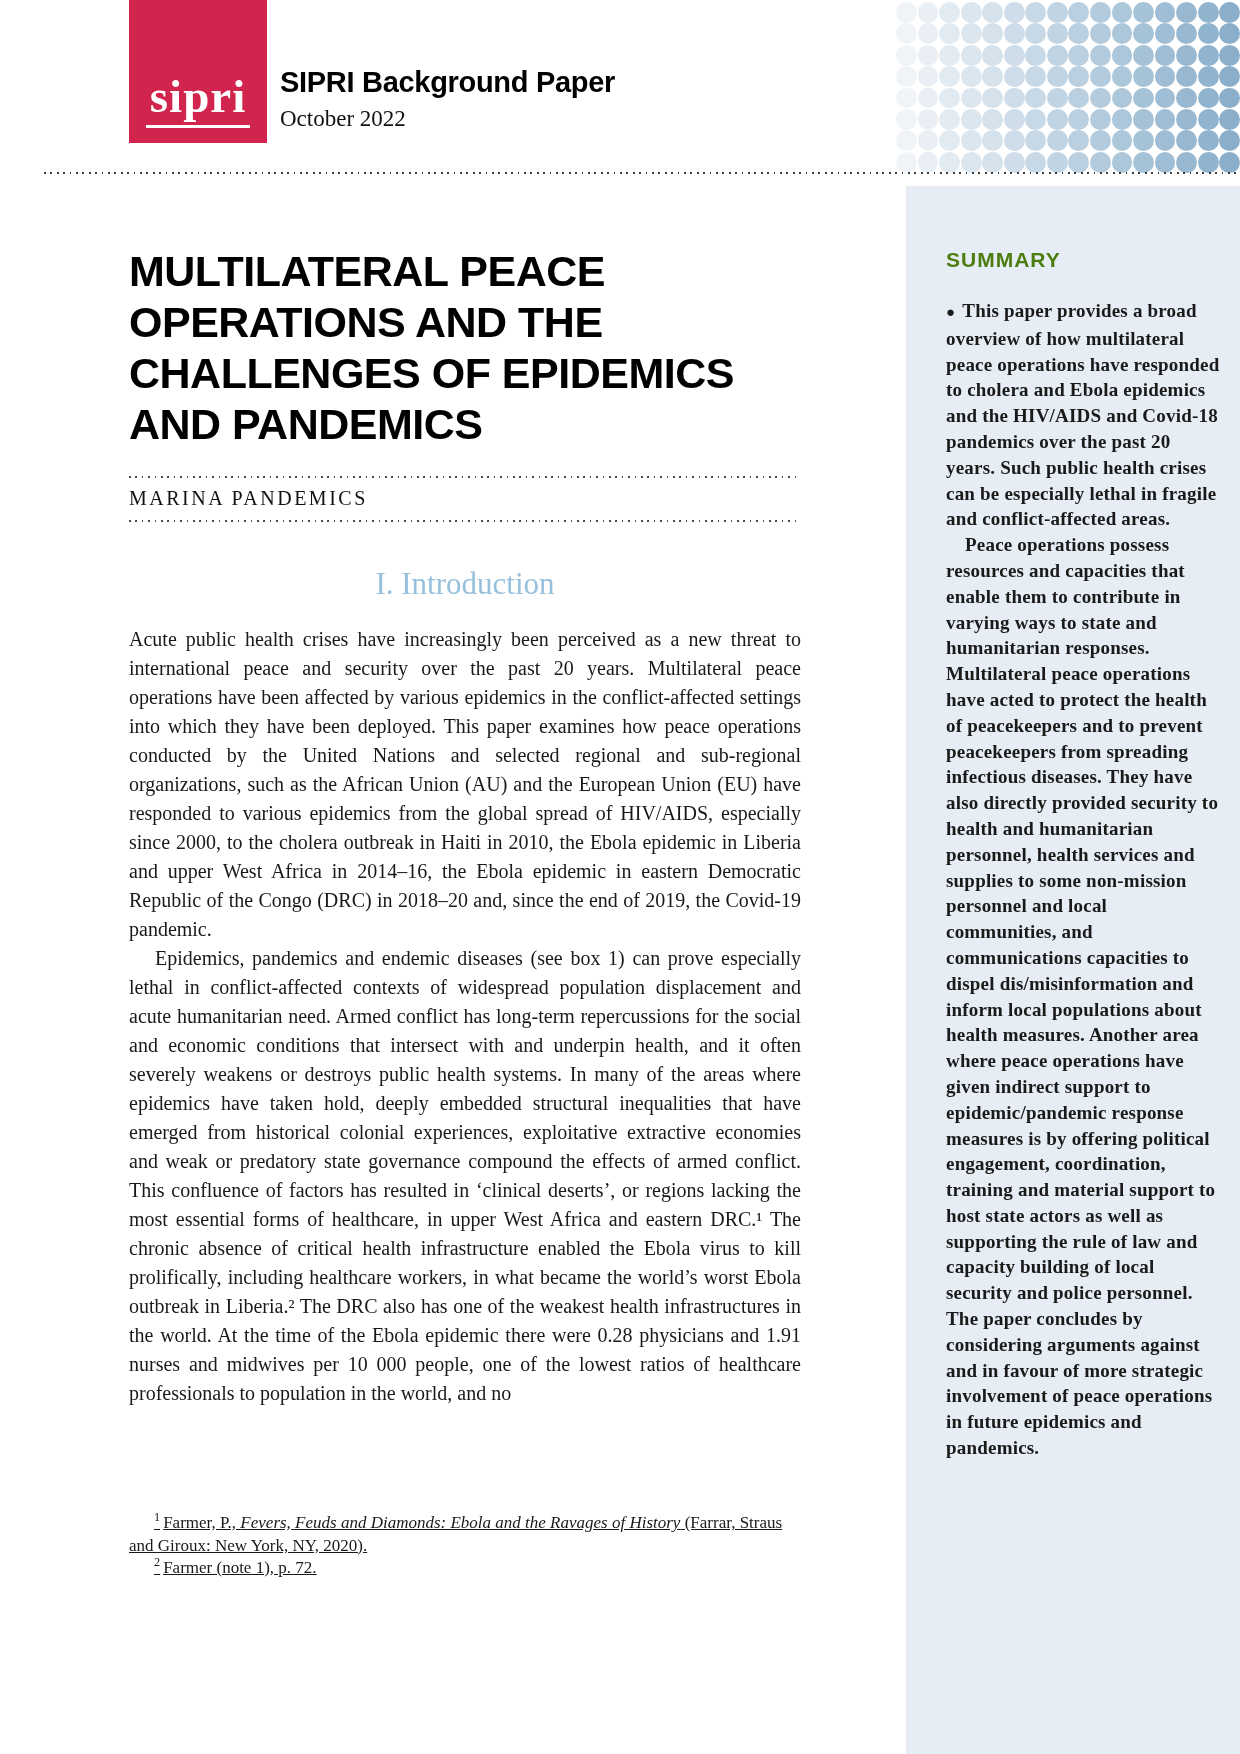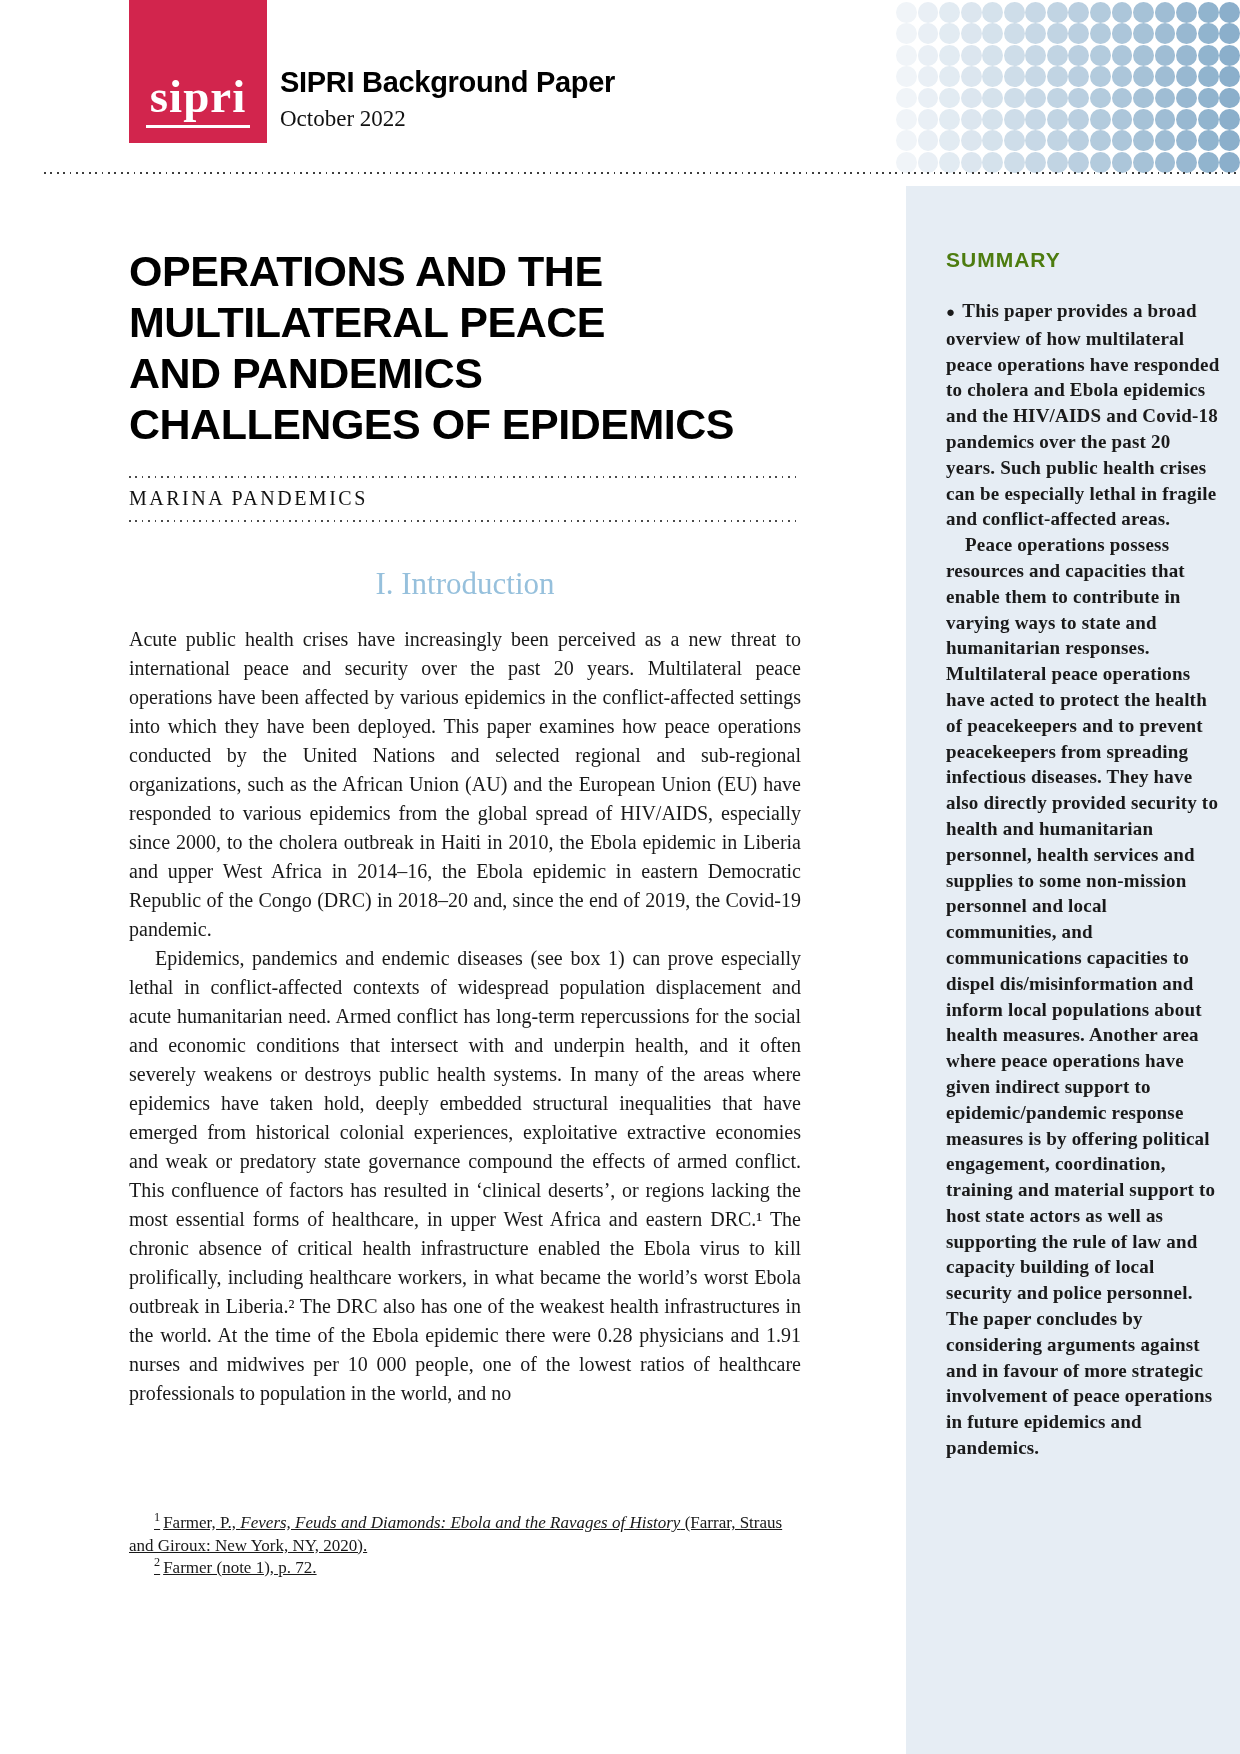--- a/index.html
+++ b/index.html
@@ -235,24 +235,24 @@
       <div class="dot" style="left: 301.7px; top: 149.8px; width: 20.9px; height: 20.9px; background: rgb(145, 180, 206);"></div>
       <div class="dot" style="left: 323.25px; top: 149.8px; width: 20.9px; height: 20.9px; background: rgb(139, 175, 203);"></div>
       <div class="dot" style="left: 344.8px; top: 149.8px; width: 20.9px; height: 20.9px; background: rgb(132, 171, 200);"></div>
       <div class="dot" style="left: 366.35px; top: 149.8px; width: 20.9px; height: 20.9px; background: rgb(125, 166, 197);"></div>
     </div>
 
   <div class="rule-top"></div>
 
   <div class="main">
     <div class="title">
+      <div class="title-line">MULTILATERAL PEACE</div>
       <div class="title-line">OPERATIONS AND THE</div>
-      <div class="title-line">MULTILATERAL PEACE</div>
+      <div class="title-line">CHALLENGES OF EPIDEMICS</div>
       <div class="title-line">AND PANDEMICS</div>
-      <div class="title-line">CHALLENGES OF EPIDEMICS</div>
     </div>
 
     <div class="author-block">
       <div class="rule"></div>
       <div class="author">MARINA PANDEMICS</div>
       <div class="rule"></div>
     </div>
 
     <h2 class="section-heading">I. Introduction</h2>
 

